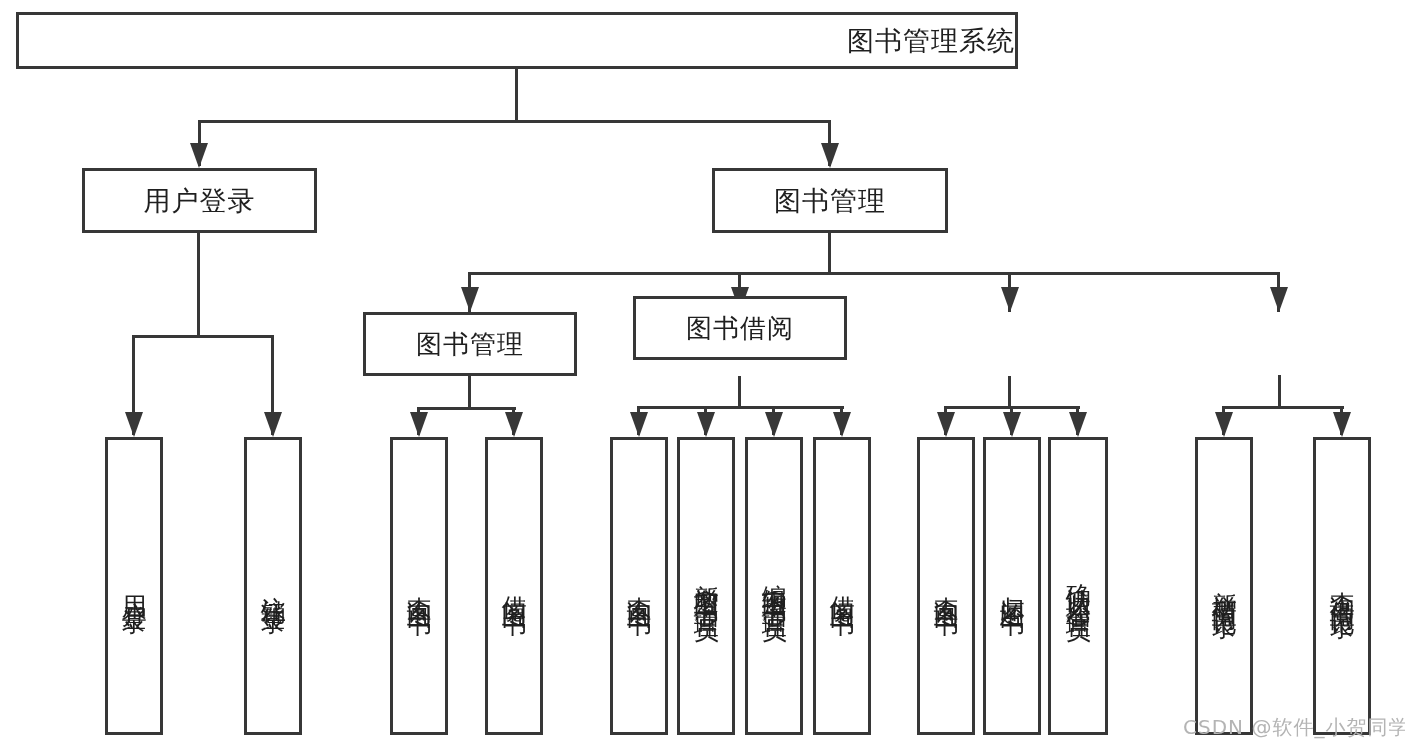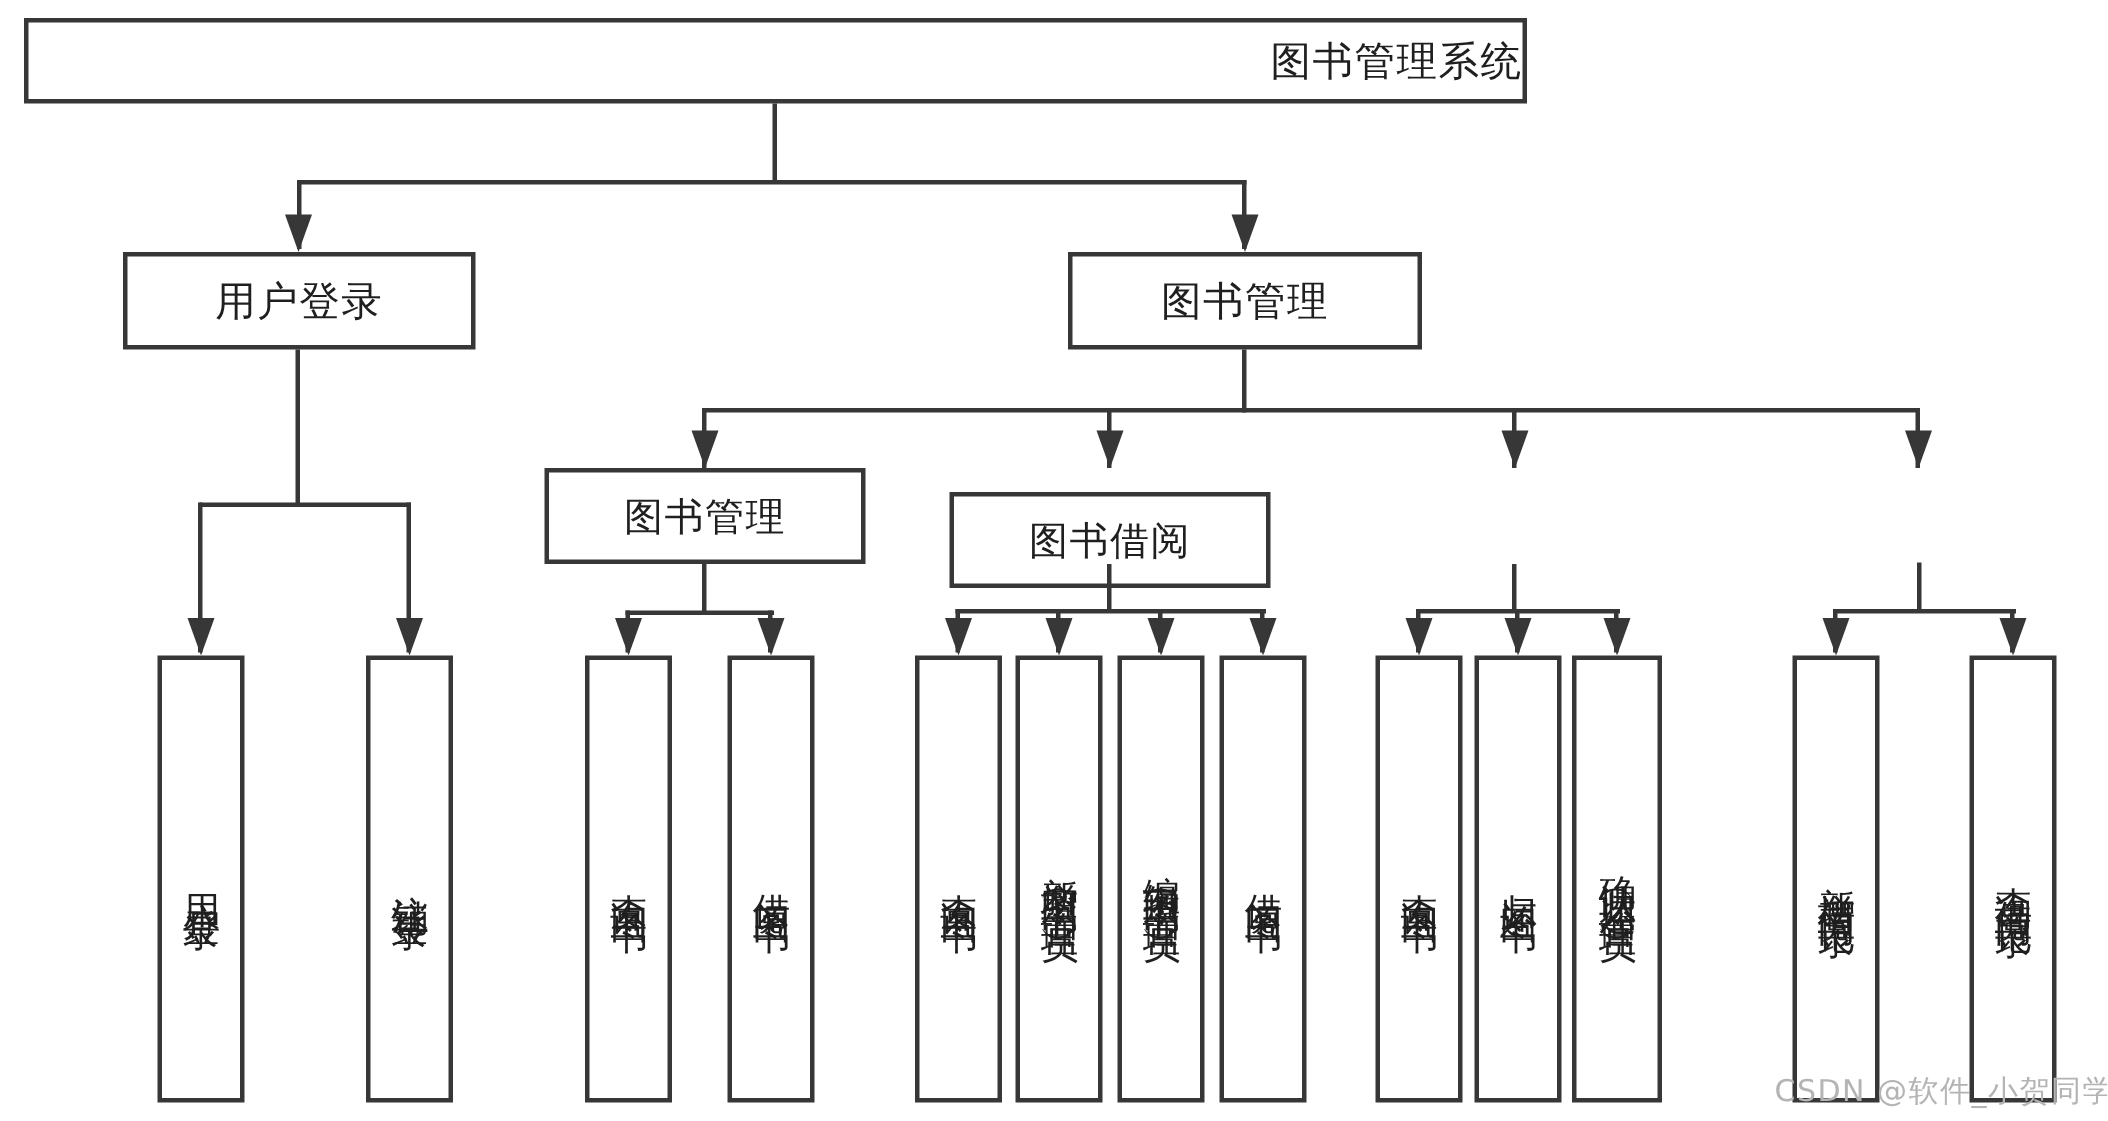--- a/index.html
+++ b/index.html
@@ -65,21 +65,21 @@
   <div class="vl" style="left:738px;top:272px;height:40px;"></div>
   <div class="ah" style="left:731px;top:287px;"></div>
   <div class="vl" style="left:1008px;top:272px;height:40px;"></div>
   <div class="ah" style="left:1001px;top:287px;"></div>
   <div class="vl" style="left:1277px;top:272px;height:40px;"></div>
   <div class="ah" style="left:1270px;top:287px;"></div>
 
   <div class="box" style="left:363px;top:312px;width:214px;height:64px;font-size:26px;">
     <span>图书管理</span>
   </div>
-  <div class="box" style="left:633px;top:328px;width:214px;height:64px;font-size:26px;">
+  <div class="box" style="left:633px;top:296px;width:214px;height:64px;font-size:26px;">
     <span>图书借阅</span>
   </div>
 
   <div class="vl" style="left:468px;top:376px;height:33px;"></div>
   <div class="hl" style="left:417px;top:407px;width:99px;"></div>
   <div class="vl" style="left:417px;top:407px;height:28px;"></div>
   <div class="ah" style="left:410px;top:412px;"></div>
   <div class="vl" style="left:512px;top:407px;height:28px;"></div>
   <div class="ah" style="left:505px;top:412px;"></div>
 

